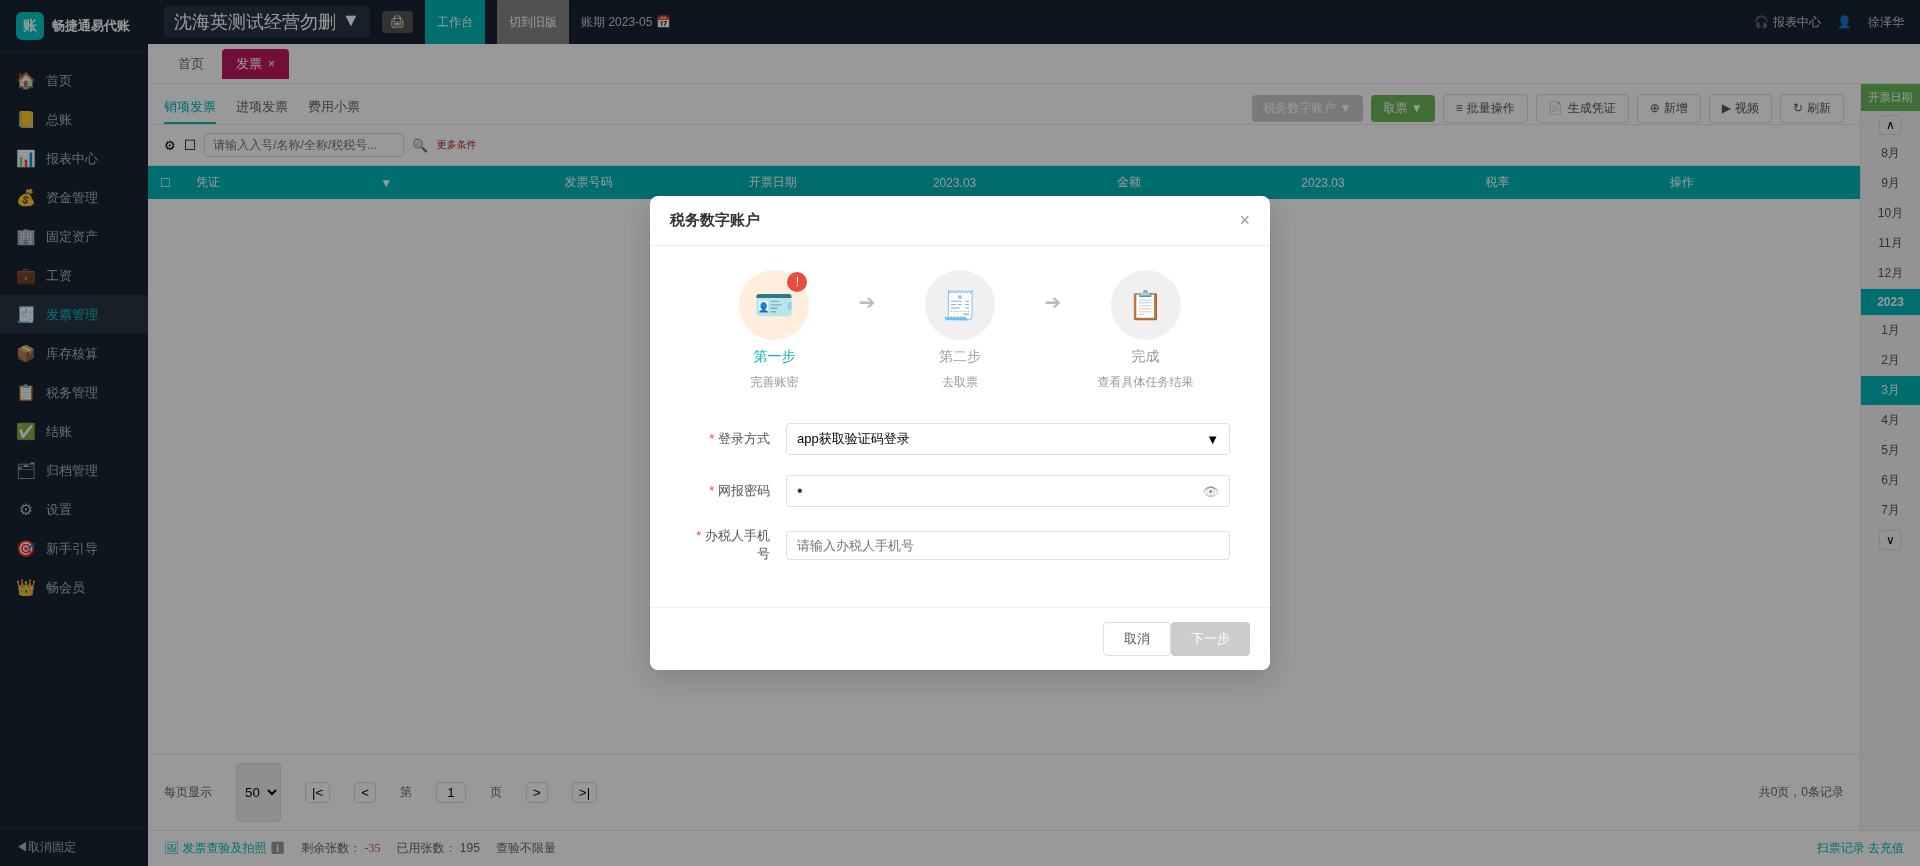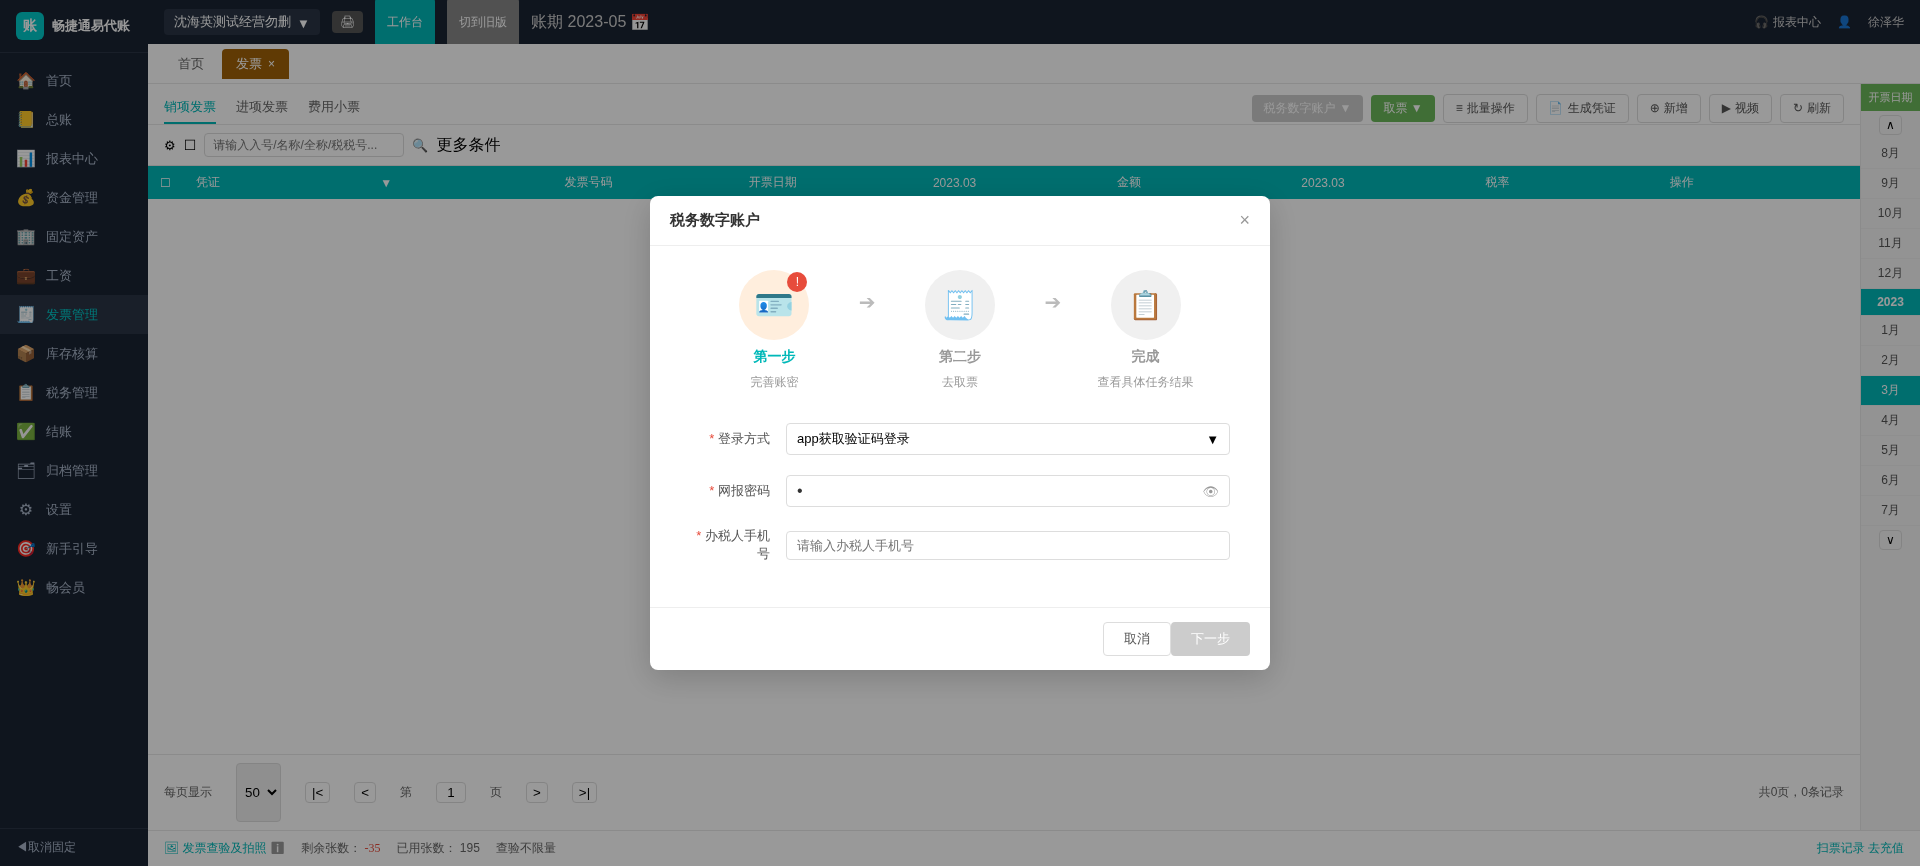--- a/index.html
+++ b/index.html
@@ -54,49 +54,49 @@
     
     .top-header {
       height: 44px;
       background: #1a2332;
       display: flex; align-items: center;
       padding: 0 16px;
       gap: 12px;
       flex-shrink: 0;
     }
     .company-selector {
-      display: flex; align-items: flex-end; gap: 6px;
-      color: #fff; font-size: 13px; cursor: pointer;
+      display: flex; align-items: flex-start; gap: 6px;
+      color: #fff; font-size: 18px; cursor: pointer;
       background: #2a3545; padding: 4px 10px; border-radius: 4px;
     }
     .header-btn {
       background: #00b8b8; color: #fff; border: none;
       padding: 16px 12px; border-radius: 4px; cursor: pointer; font-size: 12px;
     }
-    .header-period { color: #ccc; font-size: 16px; display: flex; align-items: center; gap: 4px; }
+    .header-period { color: #ccc; font-size: 12px; display: flex; align-items: center; gap: 4px; }
     .header-right { margin-left: auto; display: flex; align-items: center; gap: 16px; color: #ccc; font-size: 12px; }
     .header-right span { cursor: pointer; }
 
     
     .tab-bar {
       height: 40px;
       background: #fff;
       display: flex; align-items: center;
       padding: 0 16px;
       border-bottom: 1px solid #e8e8e8;
       flex-shrink: 0;
       gap: 4px;
     }
     .tab-item {
       padding: 6px 14px;
       cursor: pointer; font-size: 13px; color: #666;
       border-radius: 4px 4px 0 0;
     }
     .tab-item.active {
-      background: #a16207; color: #fff;
+      background: #be185d; color: #fff;
     }
 
     
     .content-area { flex: 1; display: flex; overflow: hidden; position: relative; }
 
     
     .page-content { flex: 1; display: flex; flex-direction: column; overflow: hidden; padding: 0; }
 
     
     .sub-tabs {
@@ -221,21 +221,21 @@
     }
     .step-icon-wrap.active { background: #ffeedd; }
     .step-icon-wrap.inactive { background: #f0f0f0; }
     .step-badge {
       position: absolute; top: 2px; right: 2px;
       width: 20px; height: 20px; border-radius: 50%;
       background: #e74c3c; color: #fff;
       display: flex; align-items: center; justify-content: center;
       font-size: 12px;
     }
-    .step-label { font-size: 14px; color: #00b8b8; font-weight: bold; text-align: center; }
+    .step-label { font-size: 14px; color: #00b8b8; font-weight: normal; text-align: center; }
     .step-label.inactive { color: #999; }
     .step-desc { font-size: 12px; color: #999; text-align: center; }
     .step-arrow {
       display: flex; align-items: center;
       padding-top: 20px; color: #bbb; font-size: 20px;
       flex-shrink: 0;
     }
 
     
     .form-row {
@@ -450,21 +450,21 @@
             <span>刷新</span>
           </button>
         </div>
       </div>
 
       <div class="filter-bar">
         <span>⚙</span>
         <span style="font-size:14px;">☐</span>
         <input class="search-input" type="text" placeholder="请输入入号/名称/全称/税税号..." style="">
         <span>🔍</span>
-        <span style="color:#000000; font-size:16px; cursor:pointer;">
+        <span style="color:#b91c1c; font-size:10px; cursor:pointer;">
           <span>更多条件</span>
         </span>
       </div>
 
       <div class="table-header">
         <div class="table-col-check">☐</div>
         <div class="table-col">凭证</div>
         <div class="table-col">▼</div>
         <div class="table-col">发票号码</div>
         <div class="table-col">开票日期</div>

